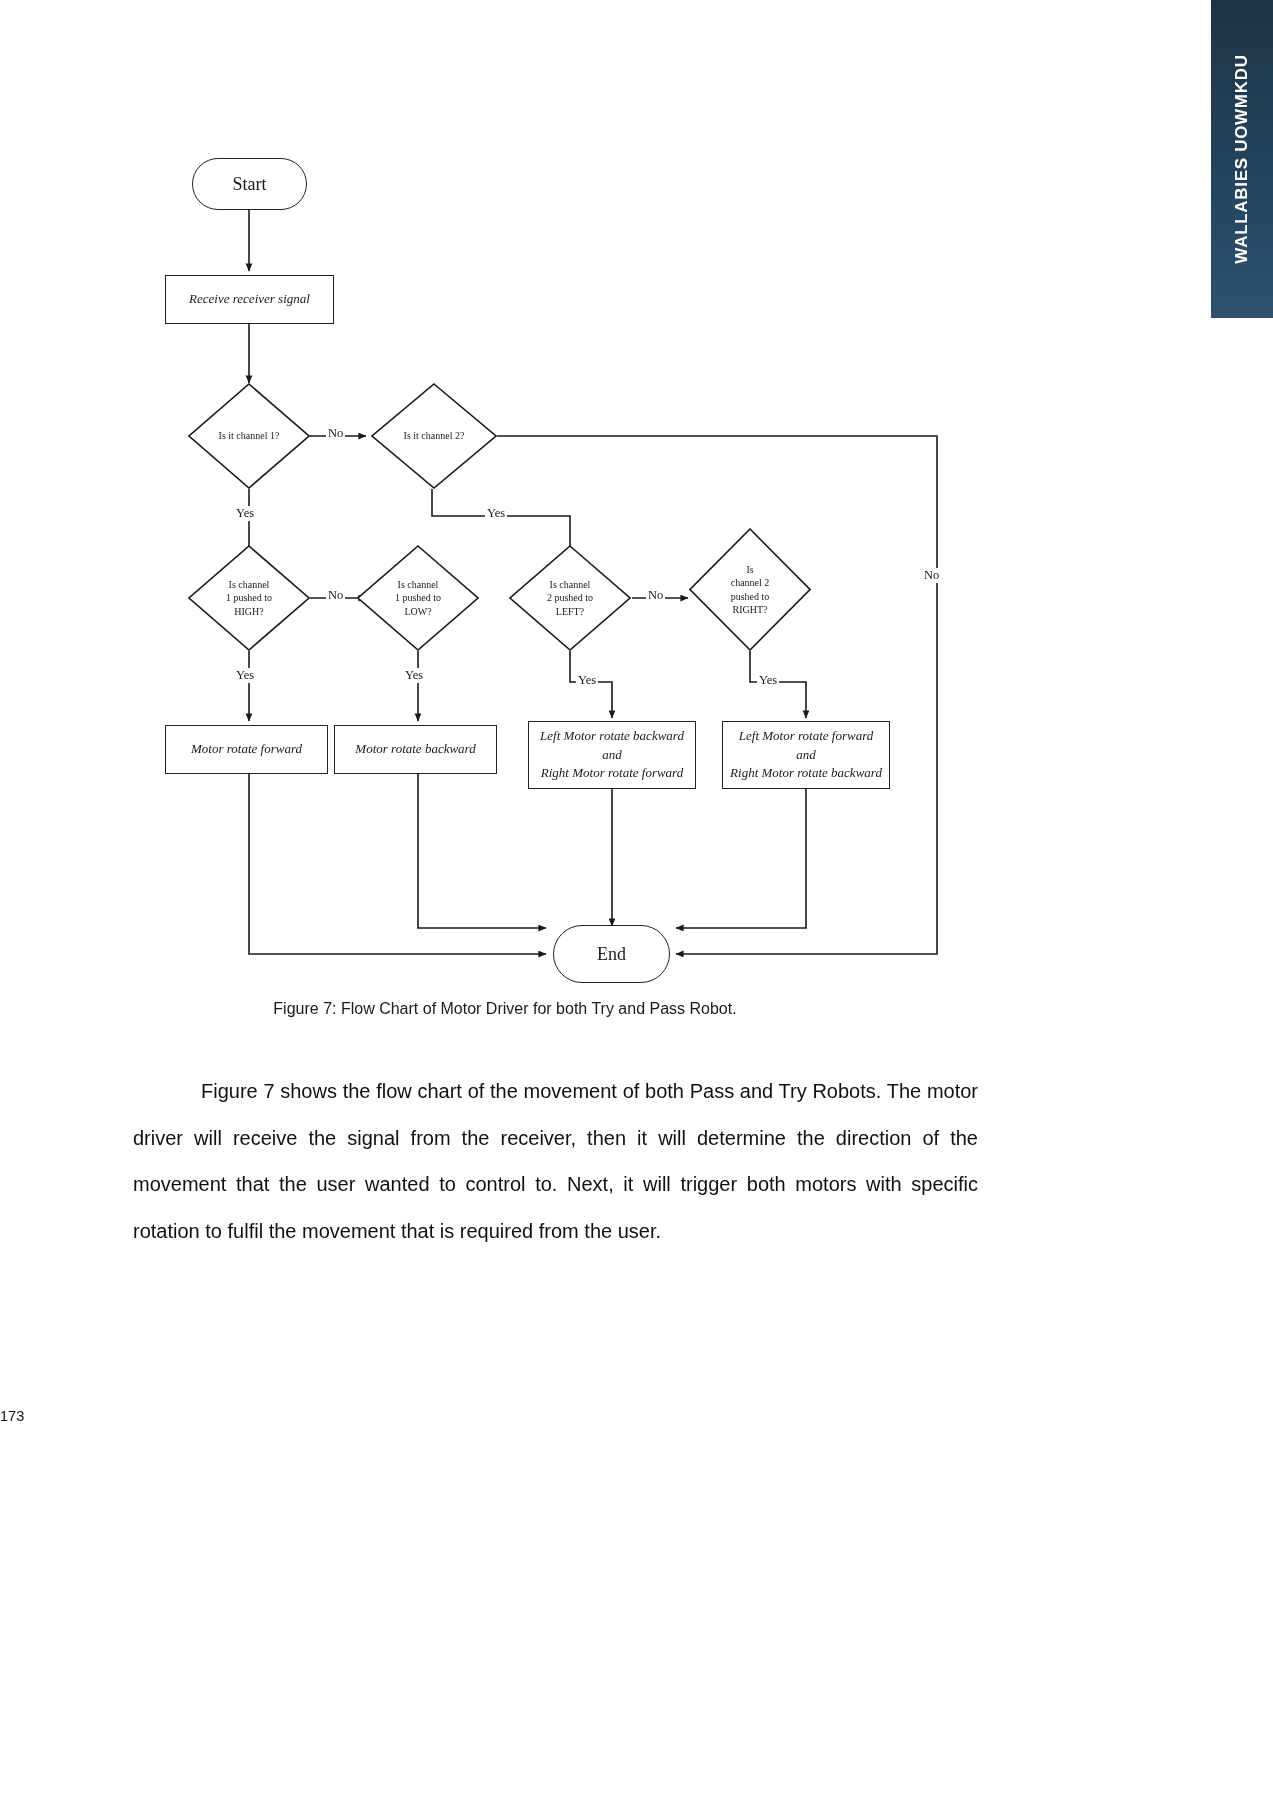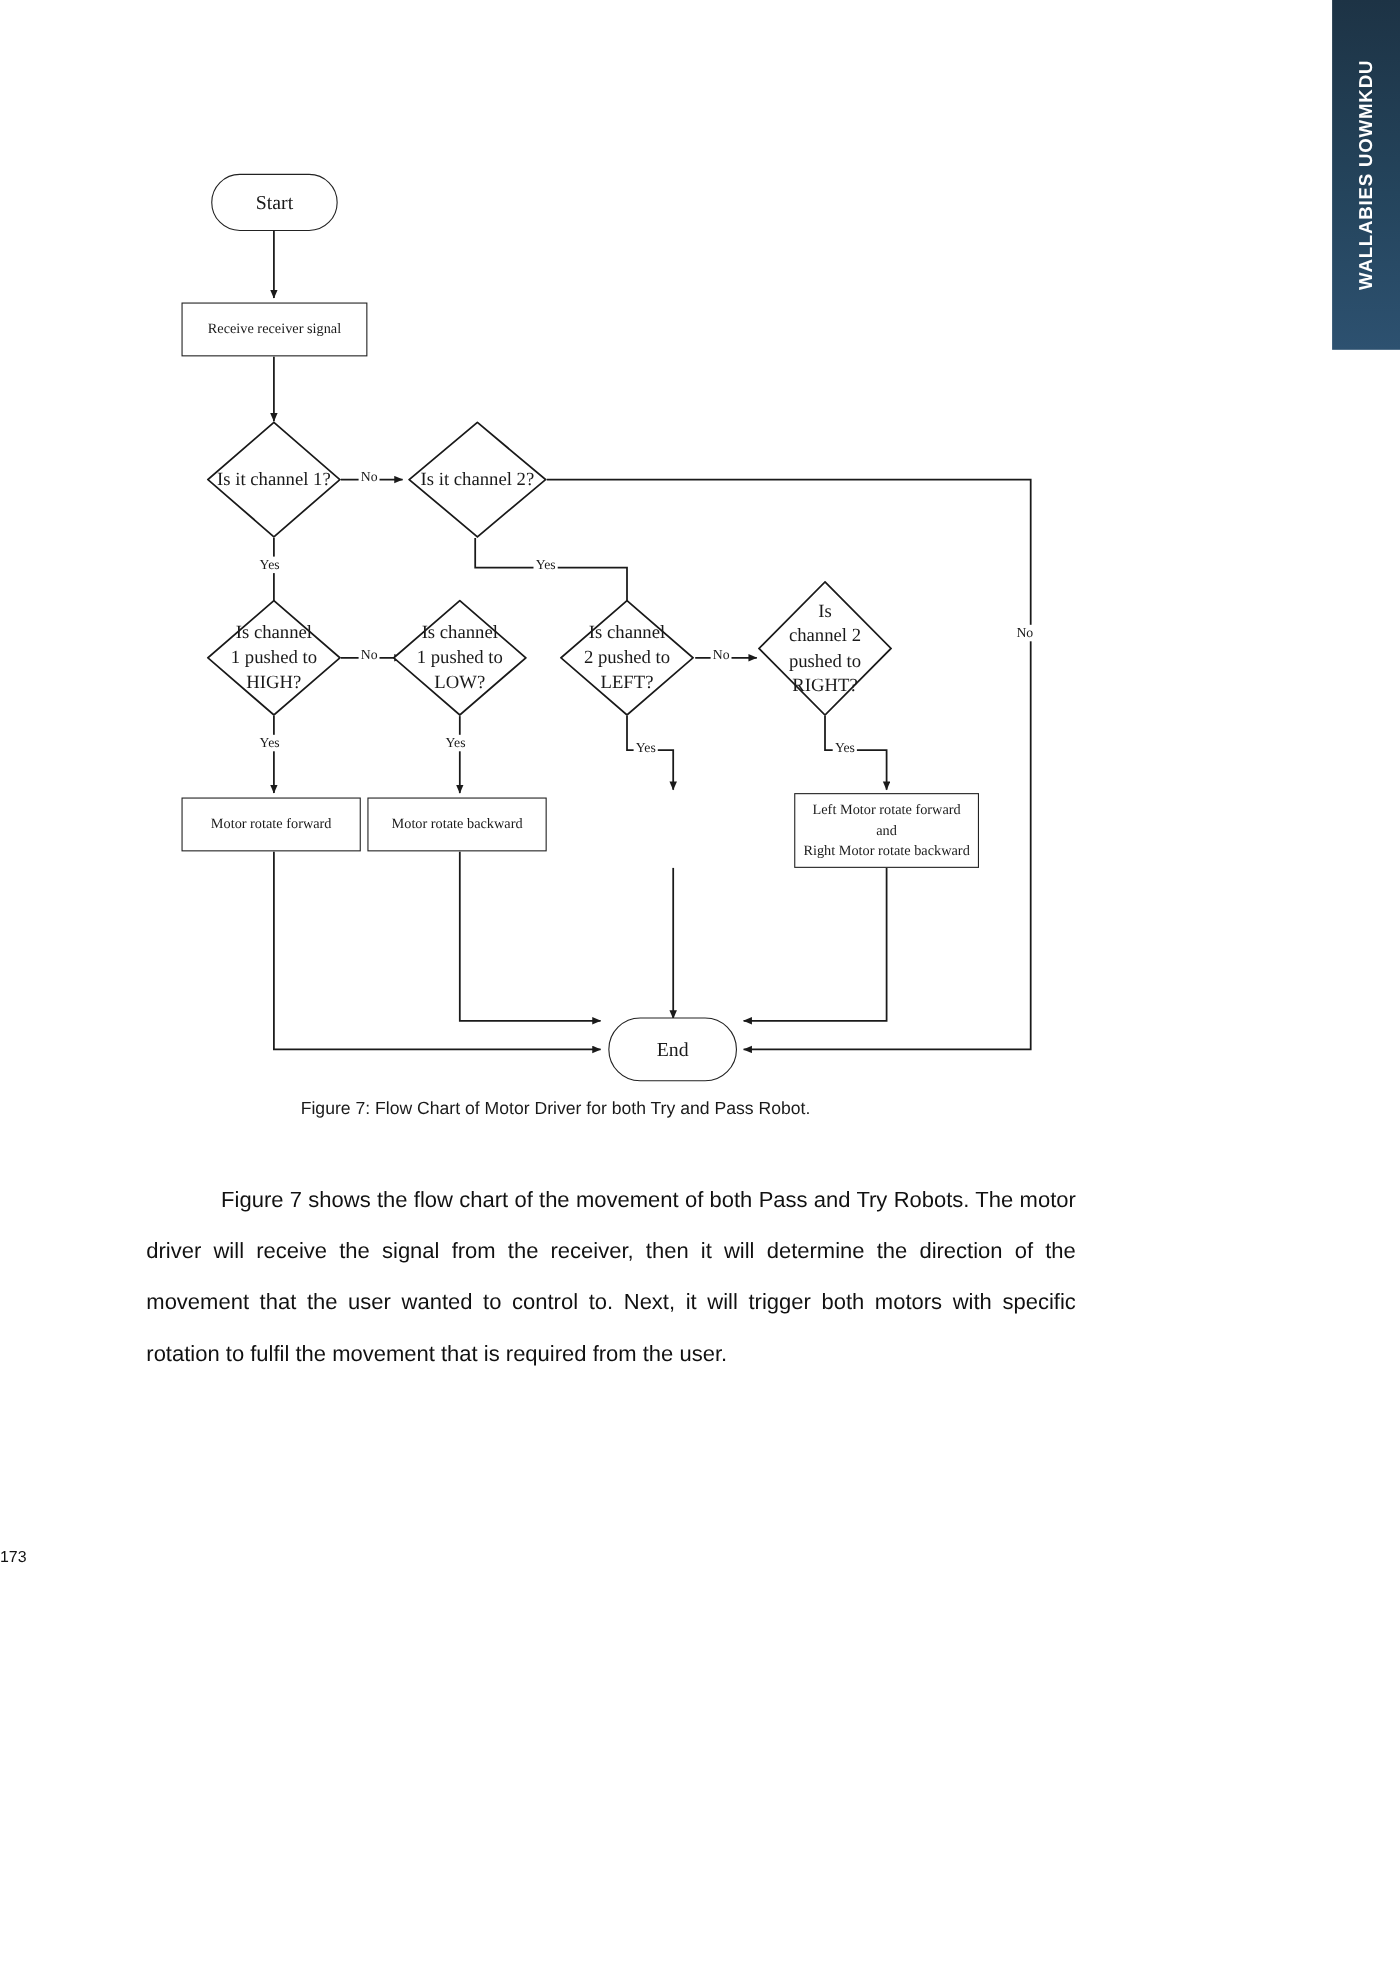--- a/index.html
+++ b/index.html
@@ -27,29 +27,29 @@
   
   .flowchart{position:absolute;left:0;top:120px;width:1010px;height:890px;}
   .fc-svg{position:absolute;left:0;top:0;}
 
   .node{position:absolute;box-sizing:border-box;
         display:flex;align-items:center;justify-content:center;
         text-align:center;color:#1a1a1a;
         font-family:"Liberation Serif",serif;
         background:#ffffff;}
   .term{border:1.6px solid #222;border-radius:44px;font-size:18px;}
-  .proc{border:1.4px solid #222;font-size:13px;line-height:1.45;padding:16px 6px;}
+  .proc{border:1.4px solid #222;font-size:13px;line-height:1.45;padding:16px 6px;font-style:italic;}
 
   .diamond{position:absolute;}
   .diamond .dshape{position:absolute;inset:0;}
   .diamond .dtext{
     position:absolute;left:0;top:0;width:100%;height:100%;
     display:flex;align-items:center;justify-content:center;
     text-align:center;font-family:"Liberation Serif",serif;
-    font-size:17px;line-height:1.32;color:#1a1a1a;
+    font-size:10px;line-height:1.32;color:#1a1a1a;
     pointer-events:none;
   }
   .edge-label{
     position:absolute;font-family:"Liberation Serif",serif;font-size:12.5px;
     color:#1a1a1a;background:#ffffff;padding:0 2px;white-space:nowrap;
   }
 
   
   .caption{
     position:absolute;left:0;top:1000px;width:1010px;text-align:center;
@@ -199,20 +199,26 @@
     </div>
 
     <div class="node proc" style="left:165px;top:605px;width:163px;height:49px;">
       <span>Motor rotate forward</span>
     </div>
 
     <div class="node proc" style="left:334px;top:605px;width:163px;height:49px;">
       <span>Motor rotate backward</span>
     </div>
 
+    <div class="node proc" style="left:528px;top:601px;width:168px;height:68px;">
+      <span>
+        <span>Left Motor rotate backward and</span><br>
+        <span>Right Motor rotate forward</span>
+      </span>
+    </div>
 
     <div class="node proc" style="left:722px;top:601px;width:168px;height:68px;">
       <span>
         <span>Left Motor rotate forward and</span><br>
         <span>Right Motor rotate backward</span>
       </span>
     </div>
 
     <div class="node term" style="left:553px;top:805px;width:117px;height:58px;">
       <span>End</span>

